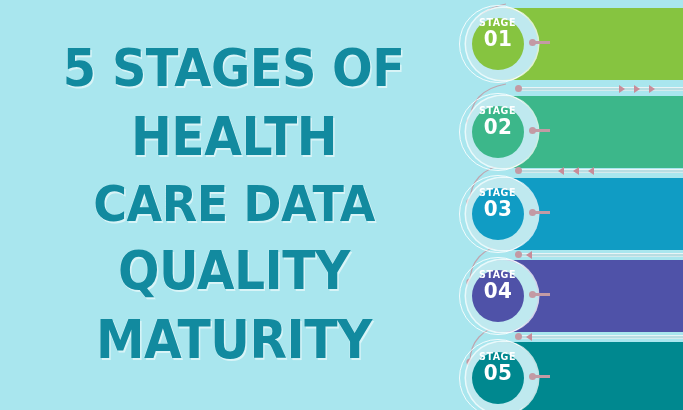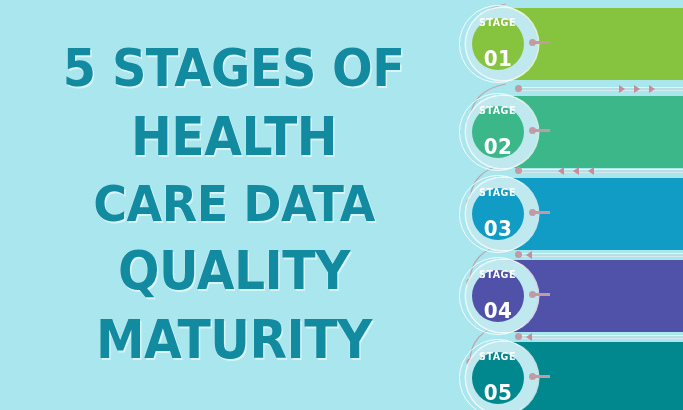--- a/index.html
+++ b/index.html
@@ -112,21 +112,21 @@
   .stage-circle {
     position:absolute;
     left:10px;
     top:10px;
     width:52px;
     height:52px;
     border-radius:50%;
     display:flex;
     flex-direction:column;
     align-items:center;
-    justify-content:space-between;
+    justify-content:flex-start;
     z-index:3;
     color:#ffffff;
   }
 
   .stage-word {
     font-family:"DejaVu Sans", sans-serif;
     font-weight:bold;
     font-size:10px;
     letter-spacing:0.6px;
     line-height:1;

